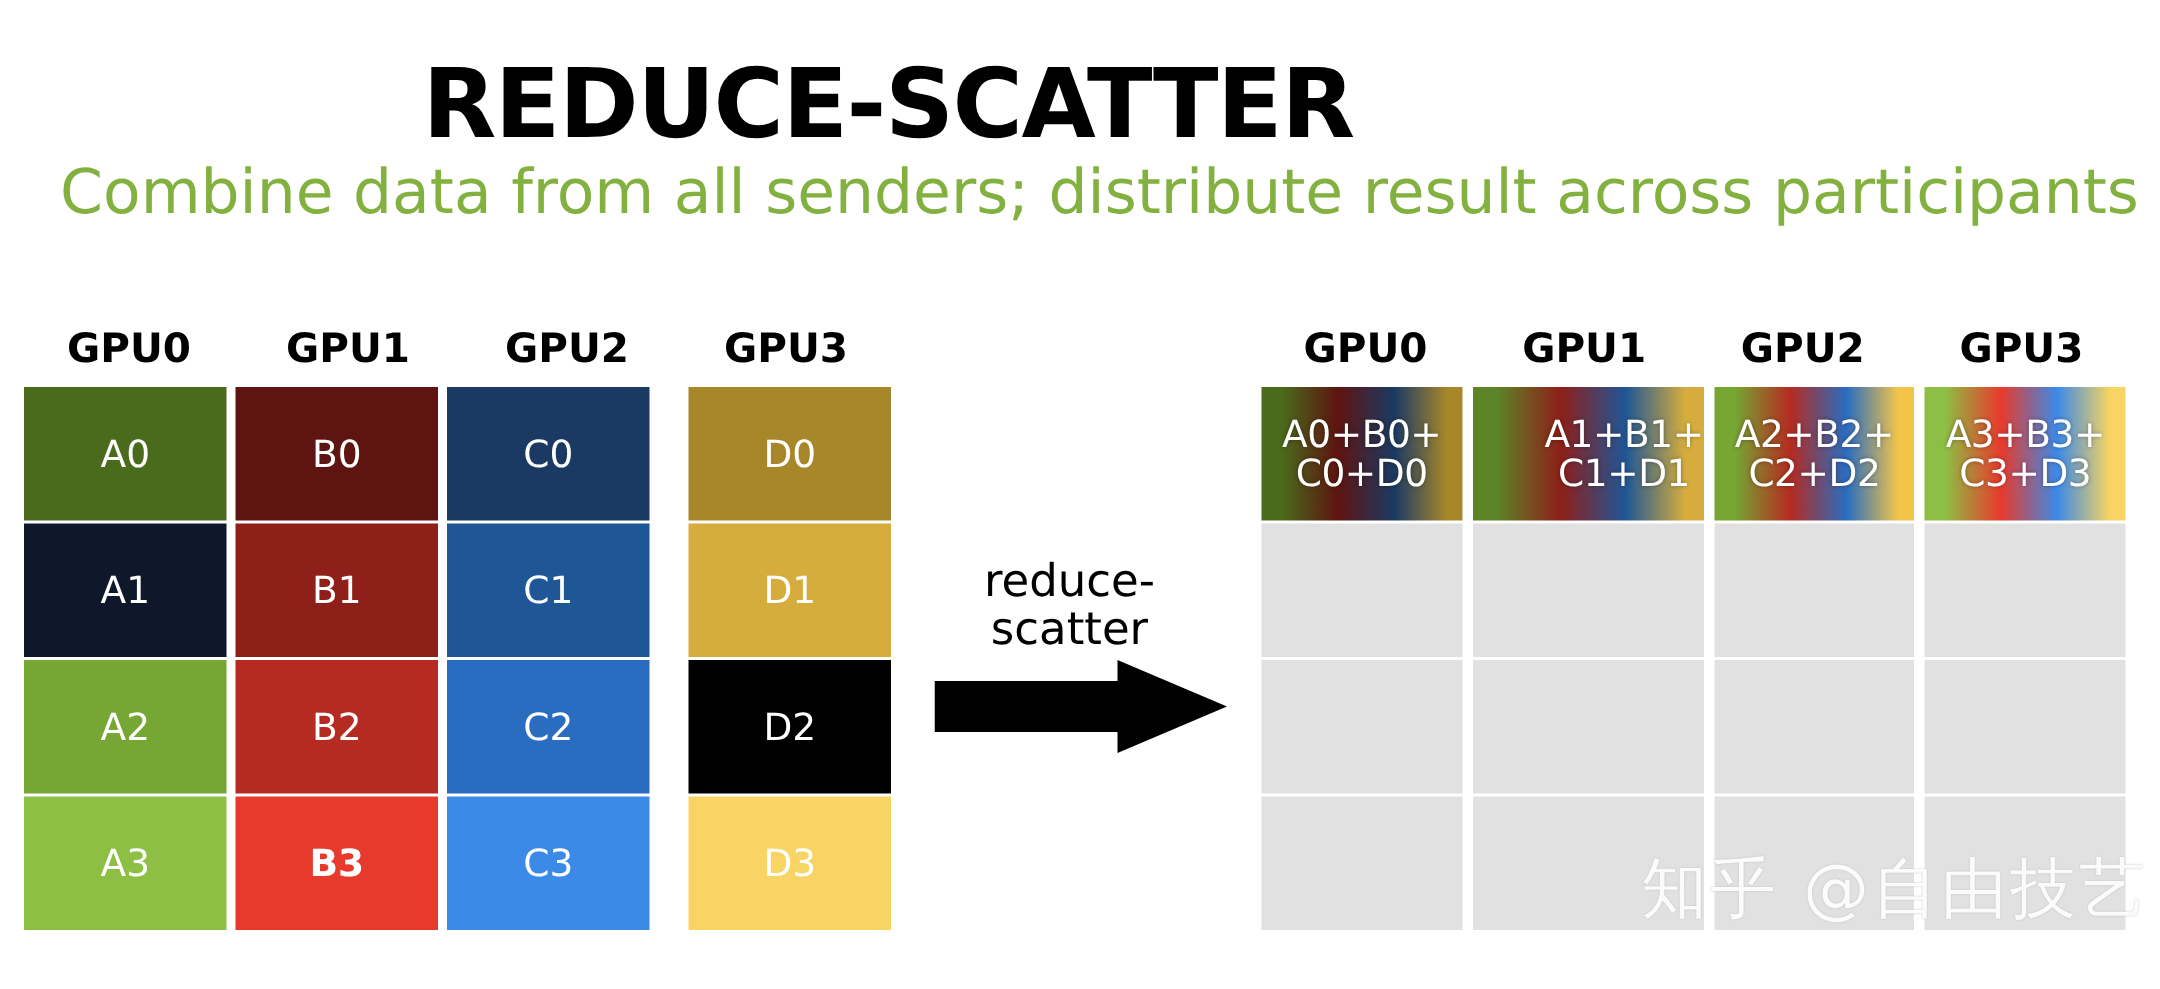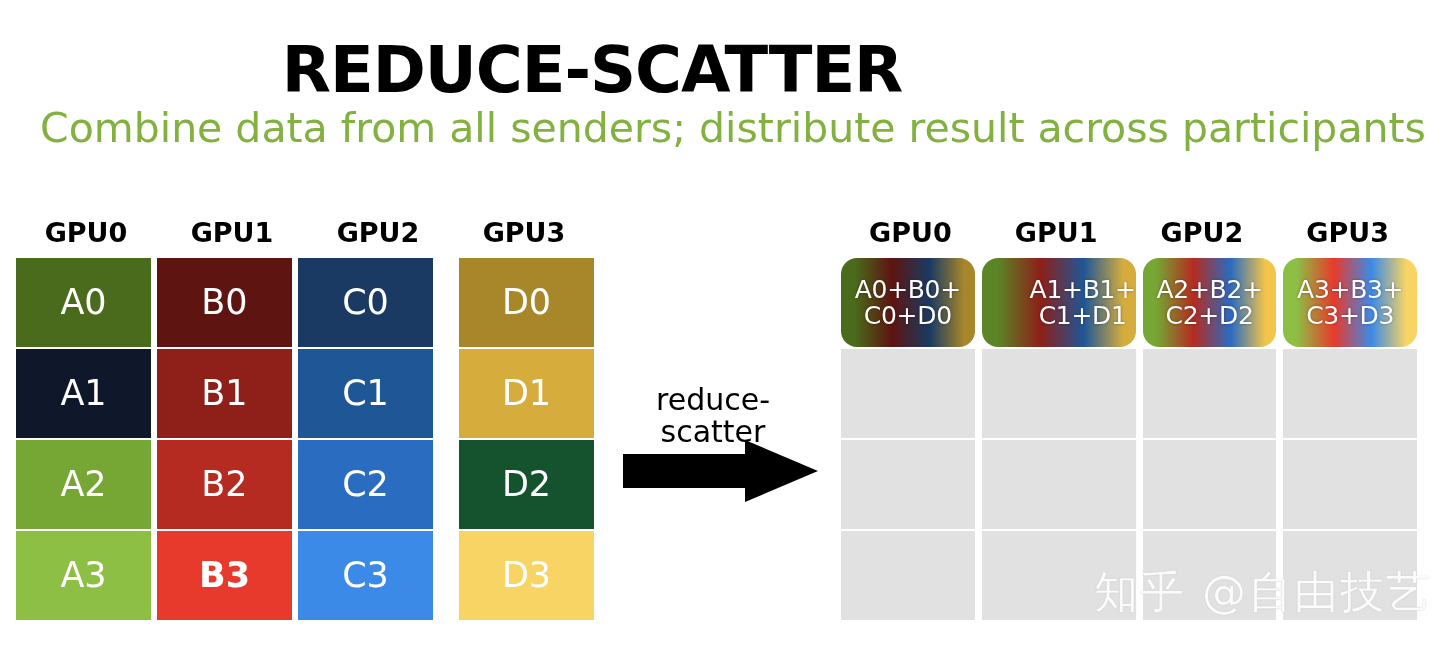--- a/index.html
+++ b/index.html
@@ -85,46 +85,45 @@
 
   .cell {
     height: 89px;
     margin-bottom: 2px;
     display: flex;
     align-items: center;
     justify-content: center;
     text-align: center;
     font-family: "DejaVu Sans", "Liberation Sans", sans-serif;
     font-weight: normal;
-    font-size: 35px;
+    font-size: 25px;
     color: #ffffff;
     line-height: 1.02;
     box-sizing: border-box;
   }
   .cell:last-child { margin-bottom: 0; }
   .cell.empty { background: #e1e1e1; }
   .cell.sum {
     font-size: 25px;
     letter-spacing: -0.3px;
     text-shadow: 0 0 3px rgba(0,0,0,0.35);
-    border-radius: 16px;
   }
 
   
   #arrow-group {
     position: absolute;
     left: 618px;
     top: 368px;
     width: 200px;
     height: 140px;
   }
   #arrow-label {
     position: absolute;
     left: 0;
-    top: 16px;
+    top: 4px;
     width: 190px;
     text-align: center;
     font-family: "DejaVu Sans", "Liberation Sans", sans-serif;
     font-size: 30px;
     color: #000000;
     line-height: 1.08;
   }
   #arrow-shape {
     position: absolute;
     left: 5px;
@@ -174,21 +173,21 @@
       </div>
       <div class="col">
         <div class="cell" style="background: rgb(26, 58, 99);">C0</div>
         <div class="cell" style="background: rgb(31, 86, 150);">C1</div>
         <div class="cell" style="background: rgb(42, 108, 192);">C2</div>
         <div class="cell" style="background: rgb(60, 138, 232);">C3</div>
       </div>
       <div class="col">
         <div class="cell" style="background: rgb(168, 134, 42);">D0</div>
         <div class="cell" style="background: rgb(214, 173, 61);">D1</div>
-        <div class="cell" style="background: #14532d;">D2</div>
+        <div class="cell" style="background: #000000;">D2</div>
         <div class="cell" style="background: rgb(247, 212, 99);">D3</div>
       </div>
     </div>
 </div>
 
 <div class="grid" id="grid-right">
   <div class="header-row">
       <div class="col-header">GPU0</div>
       <div class="col-header">GPU1</div>
       <div class="col-header">GPU2</div>

